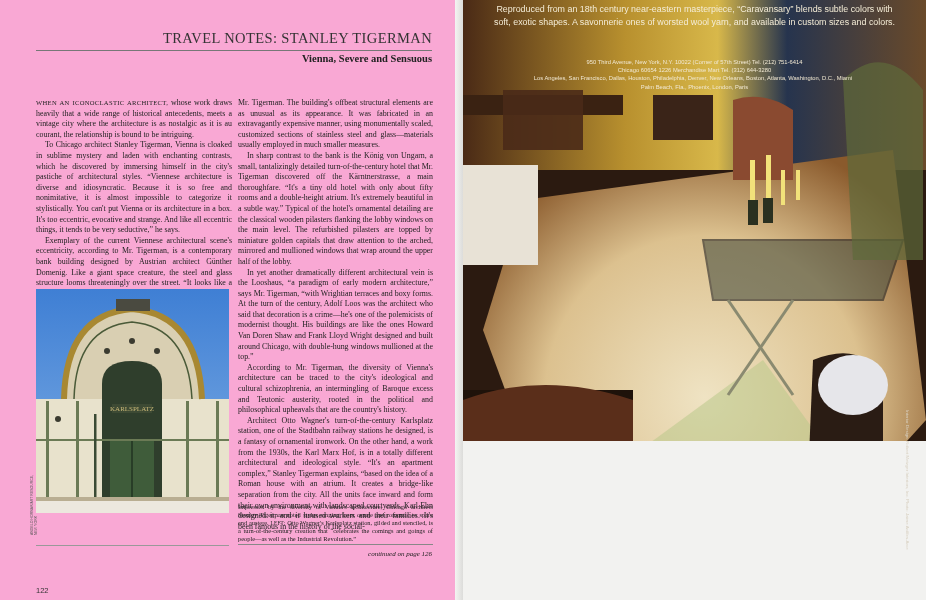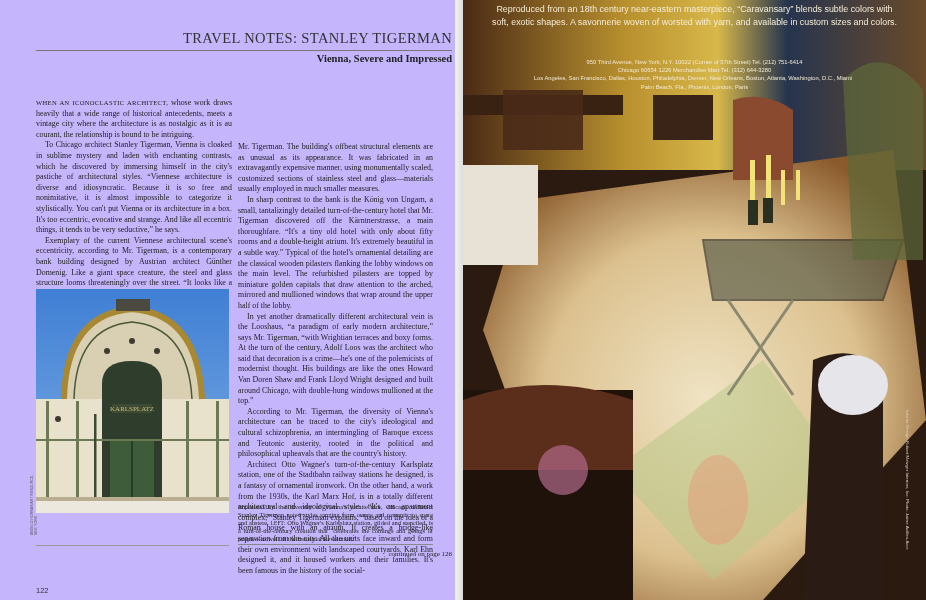--- a/index.html
+++ b/index.html
@@ -1,55 +1,55 @@
 <!DOCTYPE html>
 <html><head>
 <meta charset="utf-8">
 <style>
   html, body { margin:0; padding:0; }
   body { width:926px; height:600px; position:relative; overflow:hidden; background:#f2f2f0; font-family:"Liberation Serif", serif; color:#1d1d1d; }
-  .left-page { position:absolute; left:0; top:0; width:463px; height:600px; background:#c4b5fd;padding-left:20px; }
+  .left-page { position:absolute; left:0; top:0; width:463px; height:600px; background:#f9a8d4; }
   .gutter { position:absolute; left:455px; top:0; width:8px; height:600px; background:linear-gradient(90deg,#f4f4f2,#dcdcda); }
   .kicker { position:absolute; right:31px; top:30px; font-family:"Liberation Serif", serif; font-size:14.5px; letter-spacing:0.4px; color:#333; white-space:nowrap; }
   .rule-top { position:absolute; left:36px; right:31px; top:50px; height:1px; background:#777; }
   .subtitle { position:absolute; right:31px; top:53px; font-size:10.5px; font-weight:bold; color:#222; }
   .col { position:absolute; font-size:7.9px; line-height:10.6px; text-align:justify; color:#222; }
   .col p { margin:0; text-indent:9px; }
   .col p.first { text-indent:0; }
   .smallcaps { font-size:6.6px; letter-spacing:0.3px; text-transform:uppercase; }
   .col1 { left:36px; top:98px; width:196px; }
-  .col2 { left:238px; top:98px; width:195px;margin-top:44px; }
+  .col2 { left:238px; top:98px; width:195px; }
   .photo-karls { position:absolute; left:36px; top:289px; width:193px; height:224px; overflow:hidden; background:#5e93d6; }
   .photo-credit-left { position:absolute; left:30px; top:470px; width:6px; height:65px; font-size:3.5px; color:#555; writing-mode:vertical-rl; transform:rotate(180deg); font-family:"Liberation Sans", sans-serif; }
   .caption { position:absolute; left:238px; top:503px; width:195px; font-size:6.4px; line-height:8px; text-align:justify; color:#222; }
   .caption .smallcaps { font-size:5.2px; }
   .rule-caption { position:absolute; left:238px; top:544px; width:195px; height:1px; background:#888; }
-  .continued { position:absolute; right:31px; top:550px; font-size:7px; color:#222; }
+  .continued { position:absolute; right:31px; top:550px; font-size:7px; font-style:italic; color:#222; }
   .rule-bottom { position:absolute; left:36px; top:545px; width:193px; height:1px; background:#999; }
   .page-num { position:absolute; left:36px; top:586px; font-size:7.5px; font-family:Liberation Sans, sans-serif; color:#333; }
 
-  .right-page { position:absolute; left:463px; top:0; width:463px; height:600px; overflow:hidden; background:#0f172a; }
+  .right-page { position:absolute; left:463px; top:0; width:463px; height:441px; overflow:hidden; background:#0f172a; }
   .ad-text { position:absolute; left:0; width:463px; text-align:center; font-family:"Liberation Sans", sans-serif; color:#f4ecd6; }
   .ad-line1 { top:4px; font-size:8.9px; }
   .ad-line2 { top:17px; font-size:8.9px; }
   .ad-brand { top:36px; font-size:20px; font-weight:bold; color:#ffffff; letter-spacing:-0.3px; text-shadow:0 0 2px rgba(0,0,0,0.4); }
   .ad-addr { font-size:5.8px; color:#f1e8d2; }
   .ad-addr1 { top:59px; }
   .ad-addr2 { top:67px; }
   .ad-addr3 { top:75px; left:-20px; width:500px; }
   .ad-addr4 { top:84px; }
   .ad-credit { position:absolute; left:905px; top:410px; font-size:4.4px; color:#d8d0c0; writing-mode:vertical-rl; font-family:"Liberation Sans", sans-serif; white-space:nowrap; }
 </style>
 </head>
 <body>
 
 <div class="left-page">
   <div class="kicker">TRAVEL NOTES: STANLEY TIGERMAN</div>
   <div class="rule-top"></div>
-  <div class="subtitle">Vienna, Severe and Impressed</div>
+  <div class="subtitle">Vienna, Severe and Sensuous</div>
 
   <div class="col col1">
     <p class="first"><span class="smallcaps">When an iconoclastic architect,</span><span> whose work draws heavily that a wide range of historical antecedents, meets a vintage city where the architecture is as nostalgic as it is au courant, the relationship is bound to be intriguing.</span></p>
     <p>To Chicago architect Stanley Tigerman, Vienna is cloaked in sublime mystery and laden with enchanting contrasts, which he discovered by immersing himself in the city's pastiche of architectural styles. “Viennese architecture is diverse and idiosyncratic. Because it is so free and nonimitative, it is almost impossible to categorize it stylistically. You can't put Vienna or its architecture in a box. It's too eccentric, evocative and strange. And like all eccentric things, it tends to be very seductive,” he says.</p>
     <p>Exemplary of the current Viennese architectural scene's eccentricity, according to Mr. Tigerman, is a contemporary bank building designed by Austrian architect Günther Domenig. Like a giant space creature, the steel and glass structure looms threateningly over the street. “It looks like a stainless steel mouth ready to swallow you up,” notes</p>
   </div>
 
   <div class="photo-credit-left">ANGELO HORNAK/ART RESOURCE, NEW YORK</div>
   <div class="photo-karls">
     <svg width="193" height="244" viewBox="0 0 193 244">
@@ -140,19 +140,19 @@
     <rect x="285" y="200" width="10" height="25" fill="#2a3020"></rect>
       <rect x="300" y="198" width="10" height="25" fill="#2a3020"></rect>
     <path d="M350 360 Q400 340 420 380 L420 600 L340 600 Z" fill="#2a1c14"></path>
     <ellipse cx="390" cy="385" rx="35" ry="30" fill="#e6e6ea"></ellipse>
     <path d="M380 80 Q420 40 460 90 L460 260 L390 260 Z" fill="#5e6a3a" opacity="0.7"></path>
     <line x1="265" y1="300" x2="330" y2="395" stroke="#8a8a70" stroke-width="3"></line>
     <line x1="330" y1="300" x2="265" y2="395" stroke="#8a8a70" stroke-width="3"></line>
   </svg>
 
   <div class="ad-text ad-line1">Reproduced from an 18th century near-eastern masterpiece, “Caravansary” blends subtle colors with</div>
-  <div class="ad-text ad-line2">soft, exotic shapes. A savonnerie woven of worsted with yarn, and available in custom sizes and colors.</div>
+  <div class="ad-text ad-line2">soft, exotic shapes. A savonnerie ones of worsted wool yarn, and available in custom sizes and colors.</div>
   <div class="ad-text ad-addr ad-addr1">950 Third Avenue, New York, N.Y. 10022 (Corner of 57th Street) Tel. (212) 751-6414</div>
   <div class="ad-text ad-addr ad-addr2">Chicago 60654 1226 Merchandise Mart Tel. (312) 644-3280</div>
   <div class="ad-text ad-addr ad-addr3">Los Angeles, San Francisco, Dallas, Houston, Philadelphia, Denver, New Orleans, Boston, Atlanta, Washington, D.C., Miami</div>
   <div class="ad-text ad-addr ad-addr4">Palm Beach, Fla., Phoenix, London, Paris</div>
 </div>
 <div class="ad-credit">Interior Design: Robert Metzger Interiors, Inc.   Photo: Jaime Ardiles-Arce</div>
 
 </body></html>

